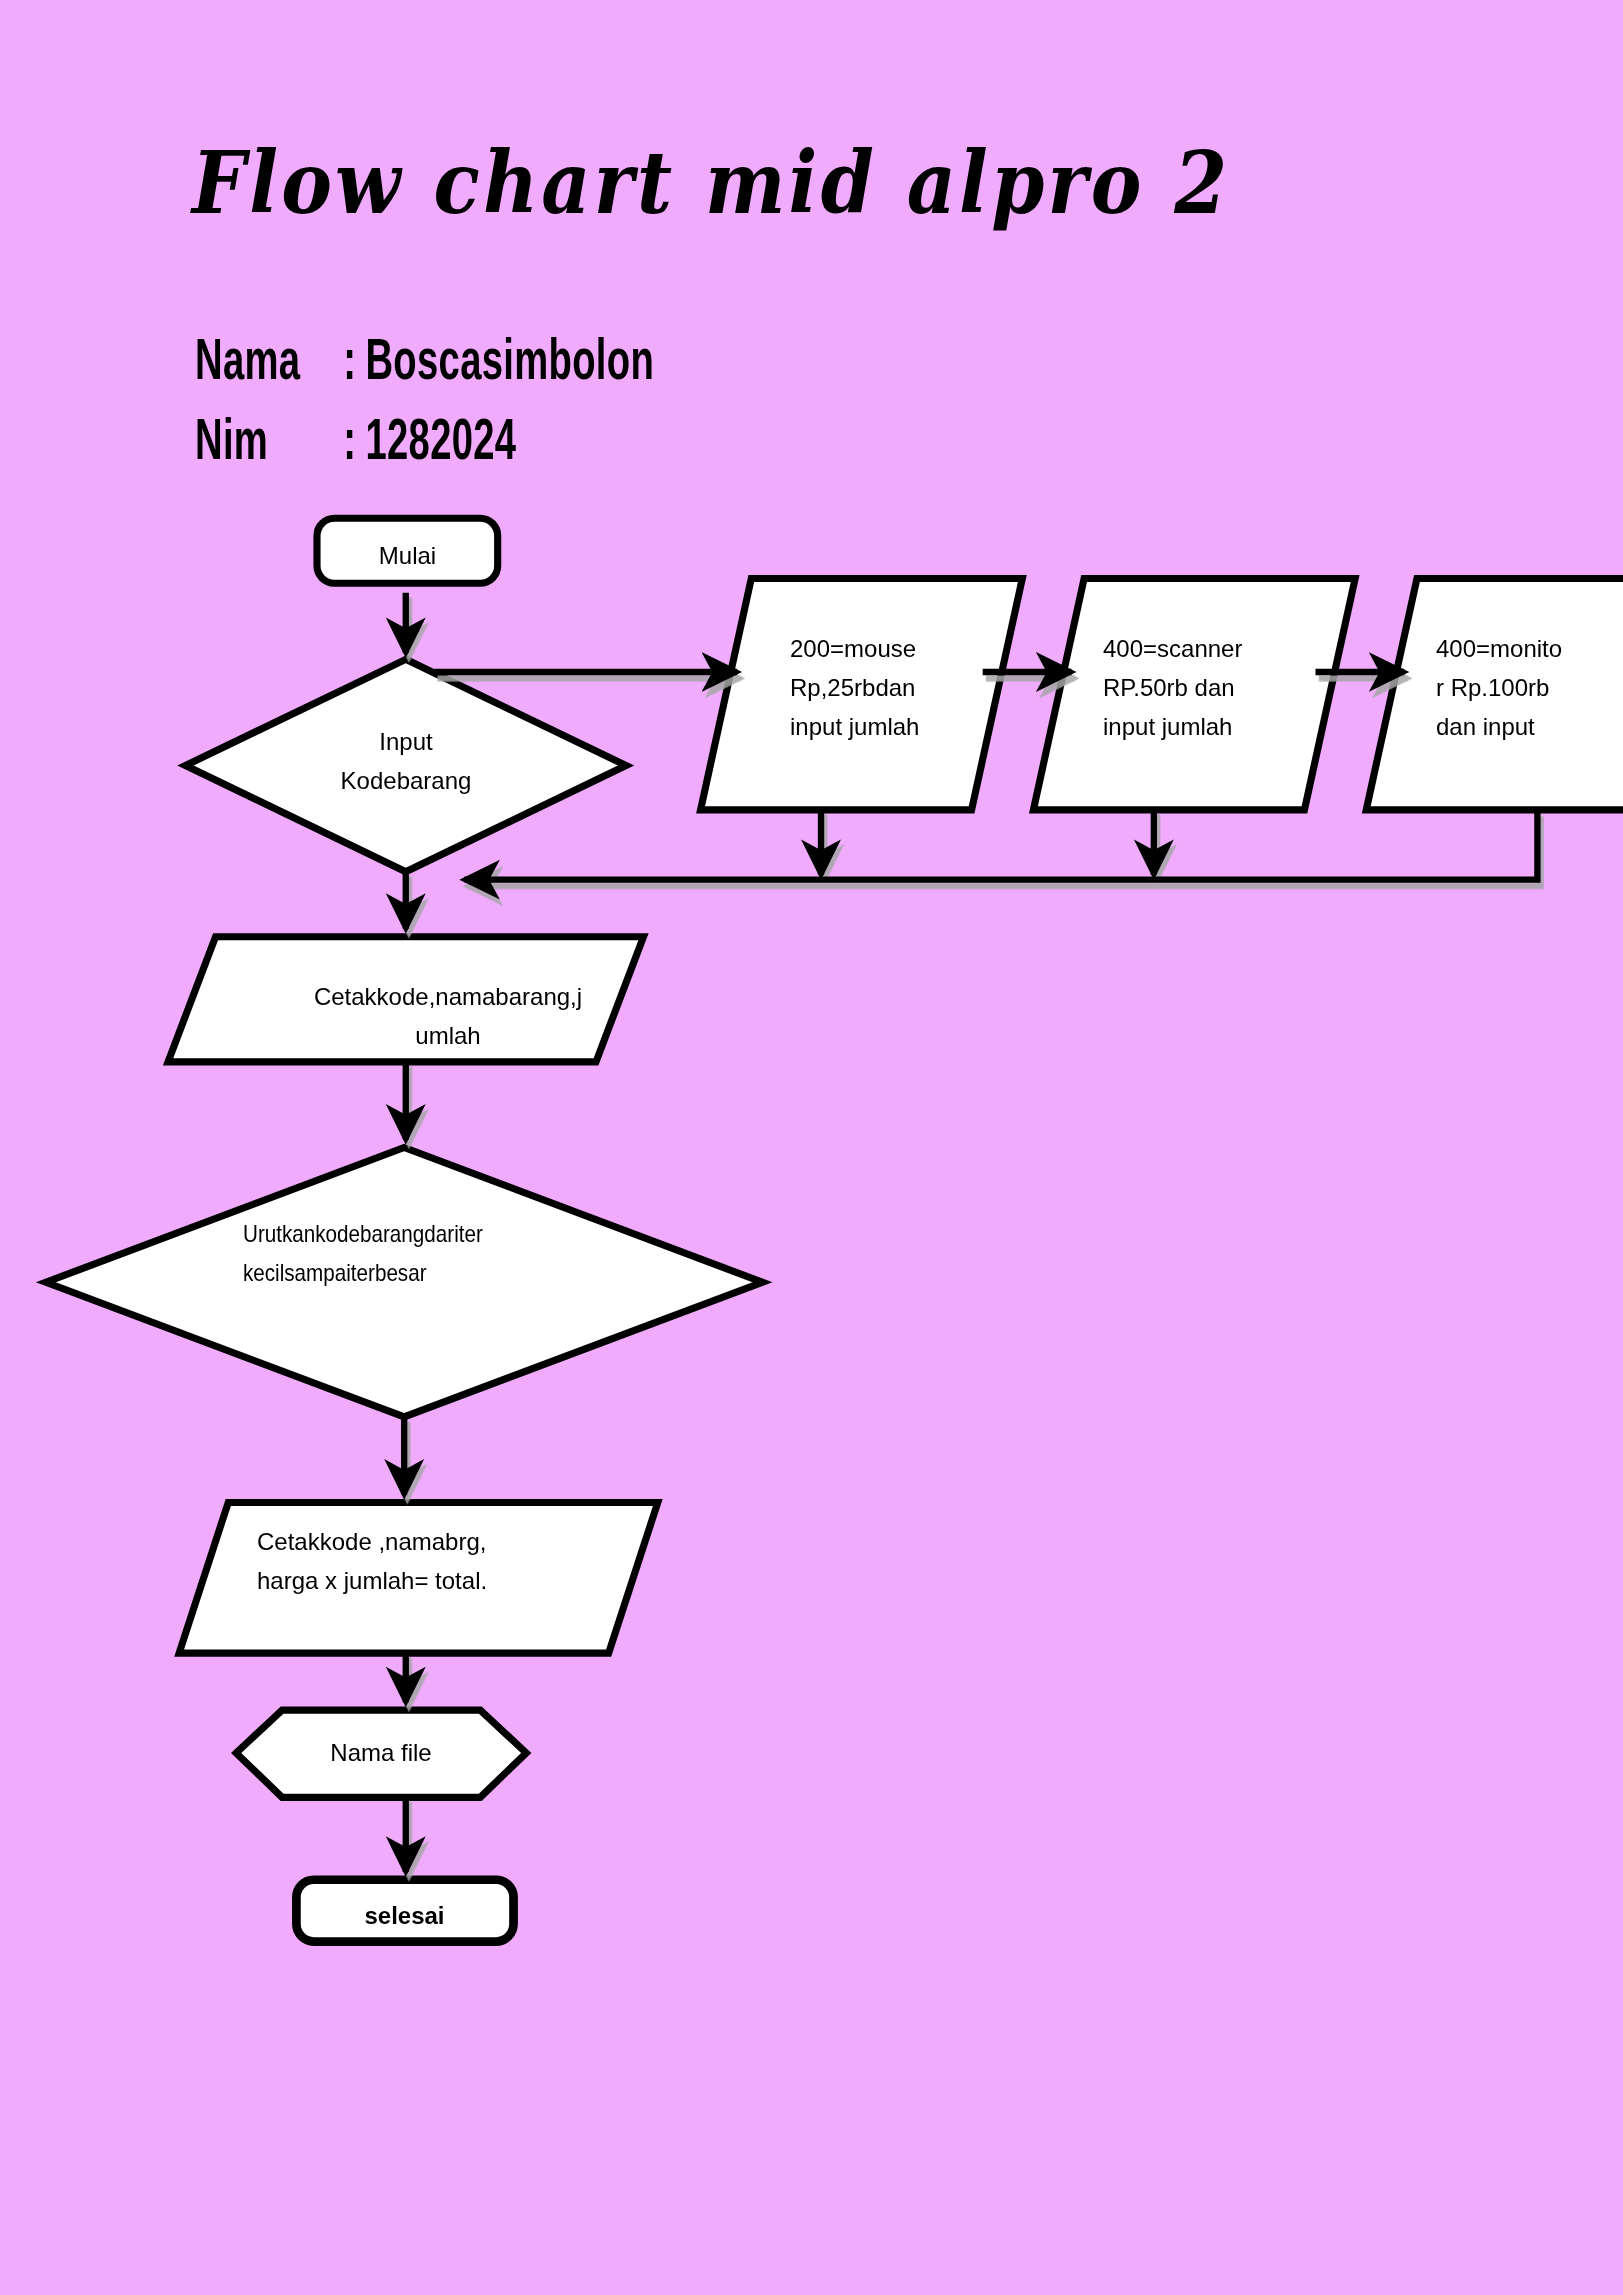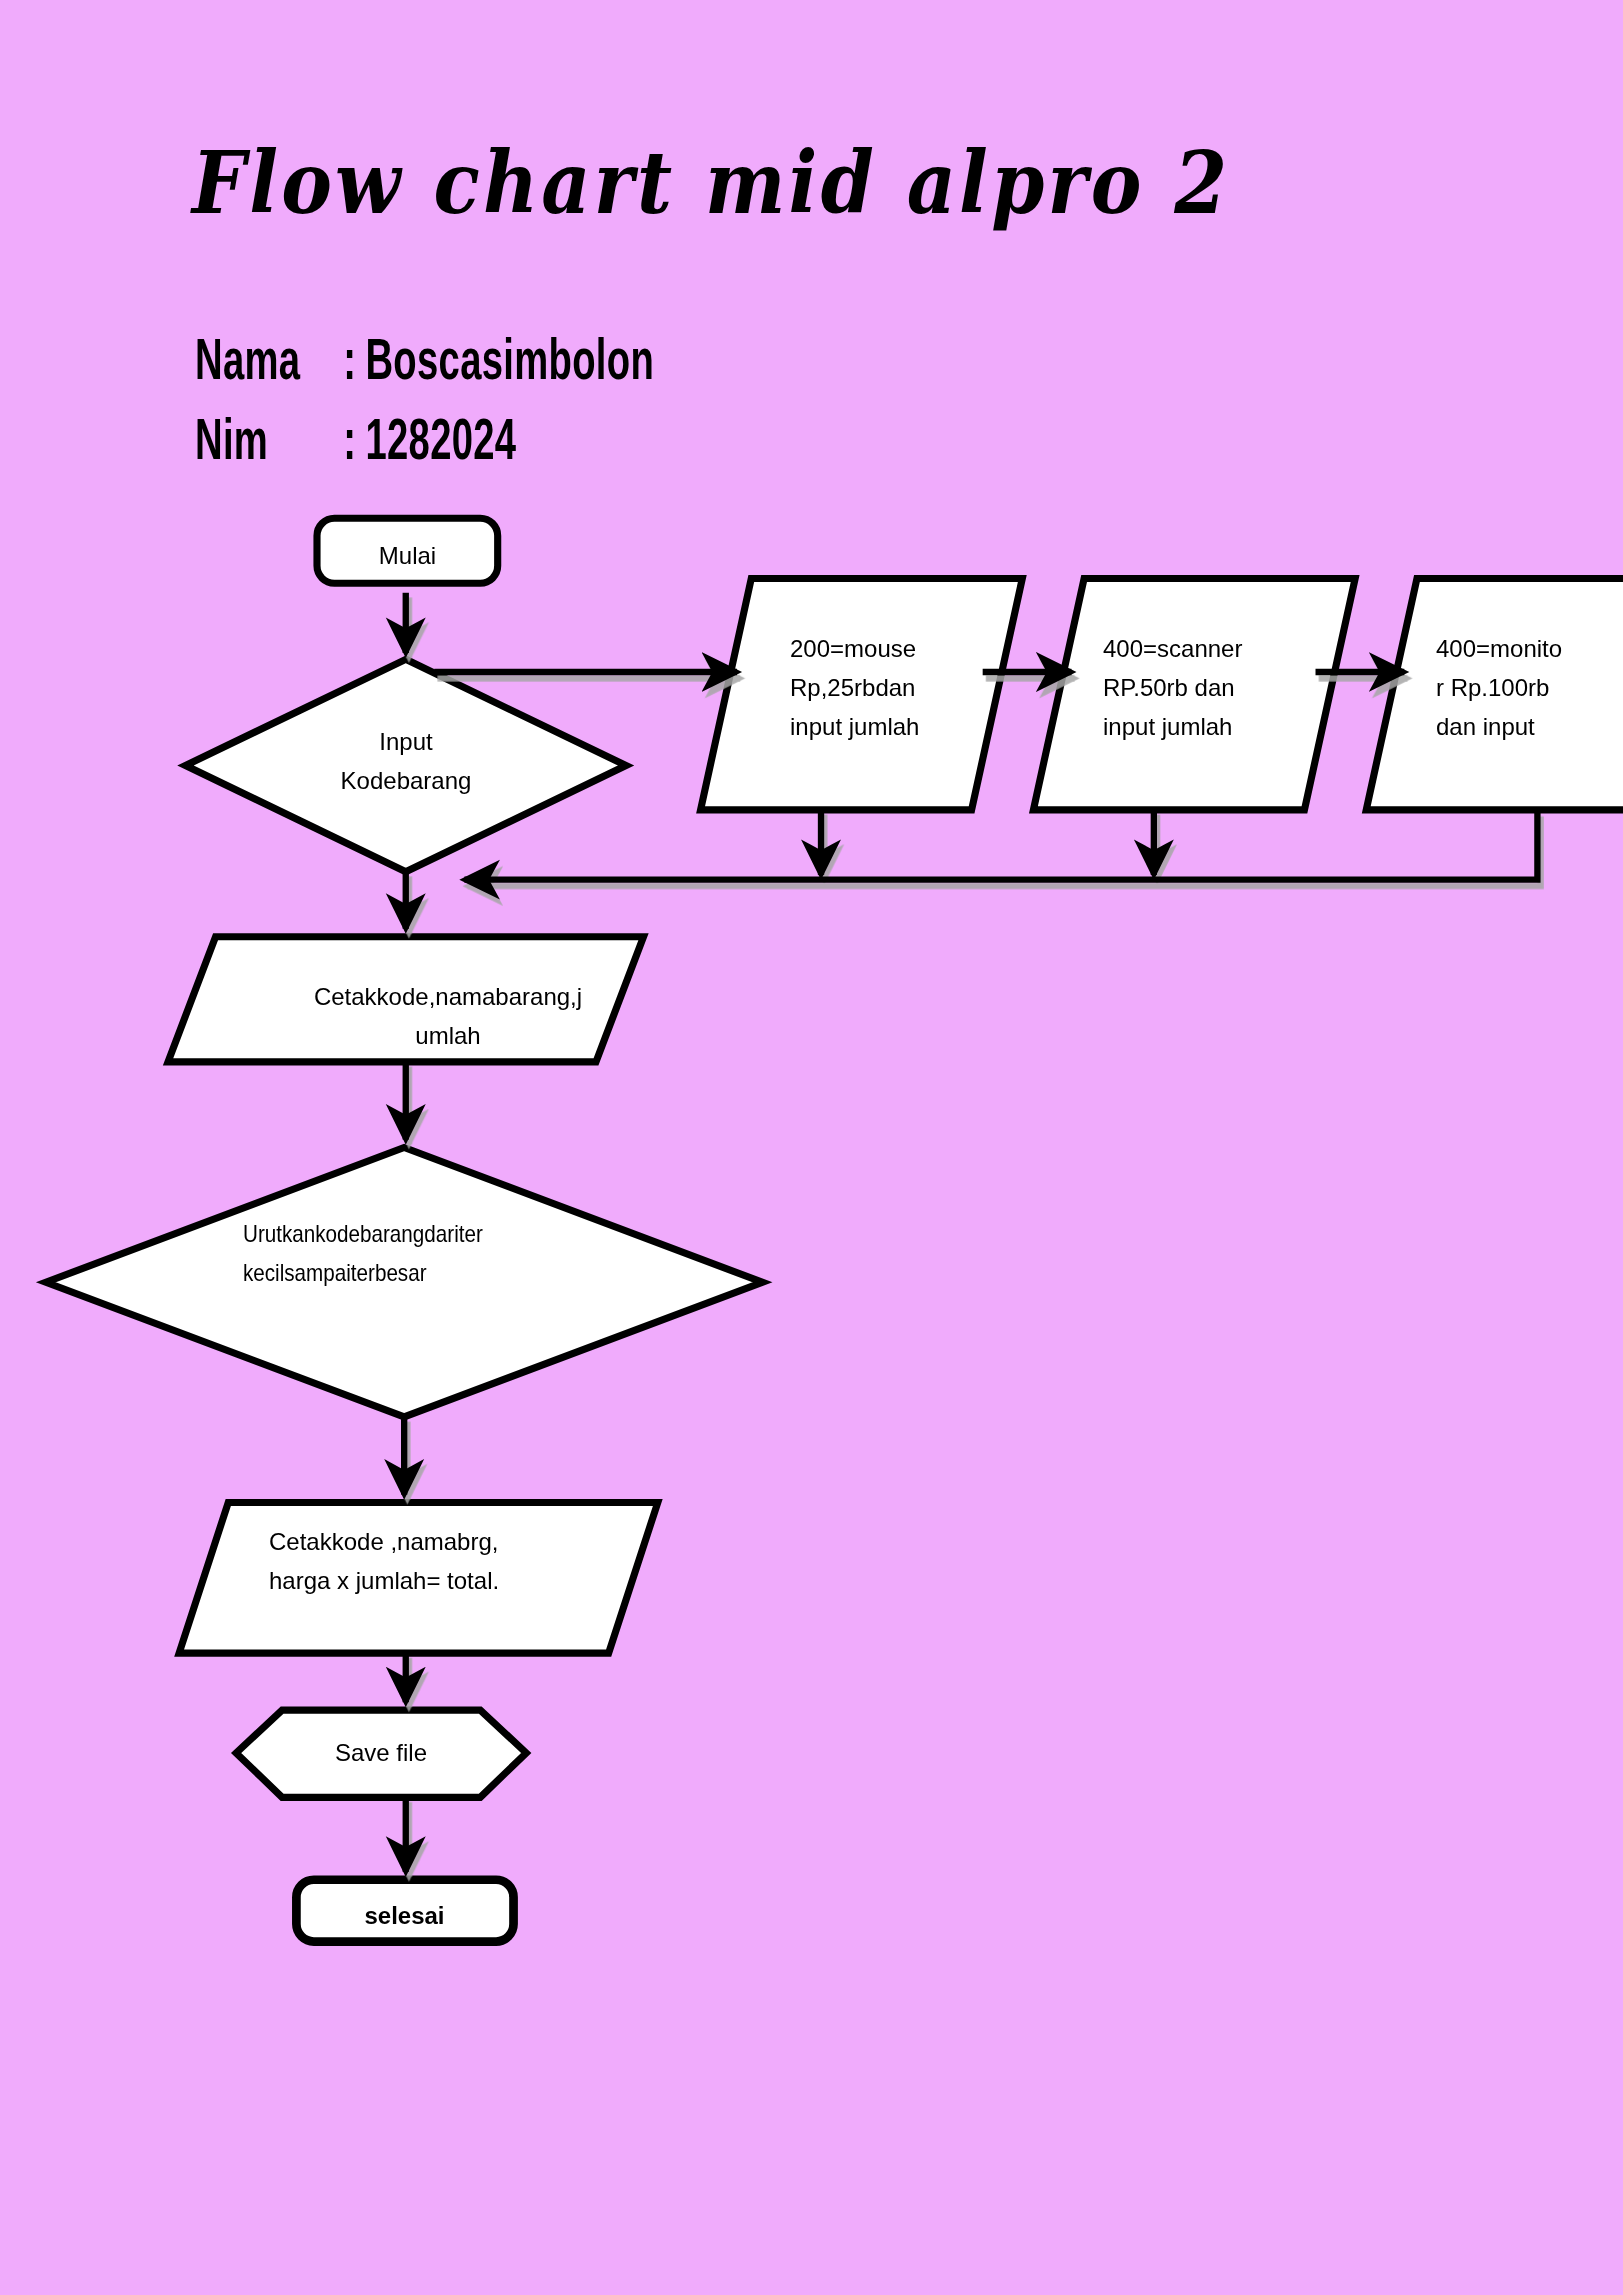--- a/index.html
+++ b/index.html
@@ -178,20 +178,20 @@
   <div class="shape-text t-left" style="left:770px; top:630px; width:214px;margin-left:20px;"><span>200=mouse</span><br><span>Rp,25rbdan</span><br><span>input jumlah</span></div>
 
   <div class="shape-text t-left" style="left:1103px; top:630px; width:214px;"><span>400=scanner</span><br><span>RP.50rb dan</span><br><span>input jumlah</span></div>
 
   <div class="shape-text t-left" style="left:1436px; top:630px; width:206px;"><span>400=monito</span><br><span>r Rp.100rb</span><br><span>dan input</span></div>
 
   <div class="shape-text t-left" style="left:250px; top:978px; width:396px;text-align:center;"><span>Cetakkode,namabarang,j</span><br><span>umlah</span></div>
 
   <div class="shape-text t-left t-narrow" style="left:243px; top:1215px; width:444px;"><span>Urutkankodebarangdariter</span><br><span>kecilsampaiterbesar</span></div>
 
-  <div class="shape-text t-left" style="left:257px; top:1523px; width:380px;margin-left:12px;"><span>Cetakkode ,namabrg,</span><br><span>harga x jumlah= total.</span></div>
+  <div class="shape-text t-left" style="left:257px; top:1523px; width:380px;"><span>Cetakkode ,namabrg,</span><br><span>harga x jumlah= total.</span></div>
 
-  <div class="shape-text t-center" style="left:236px; top:1734px; width:290px;">Save file</div>
+  <div class="shape-text t-center" style="left:236px; top:1734px; width:290px;">Nama file</div>
 
   <div class="shape-text t-center t-bold" style="left:296px; top:1897px; width:217px;">selesai</div>
 
 </div>
 
 
 </body></html>

